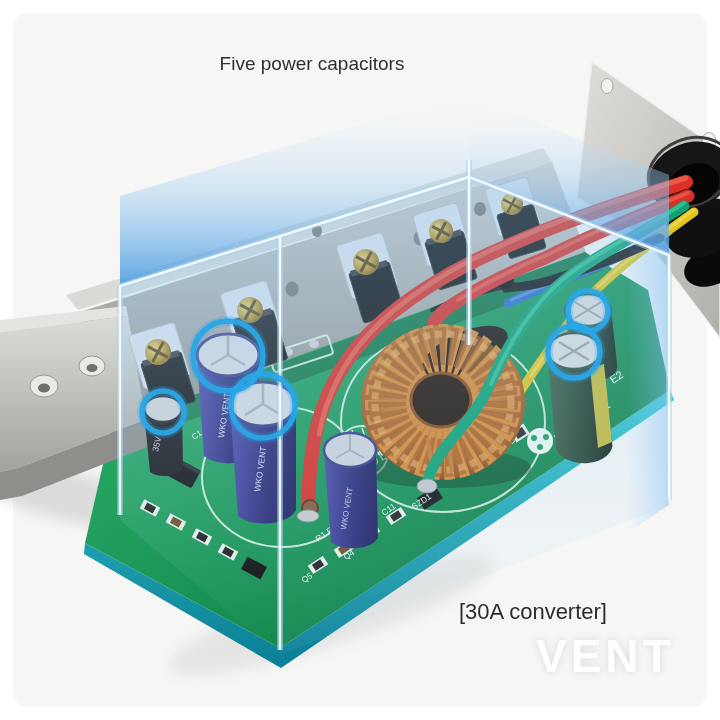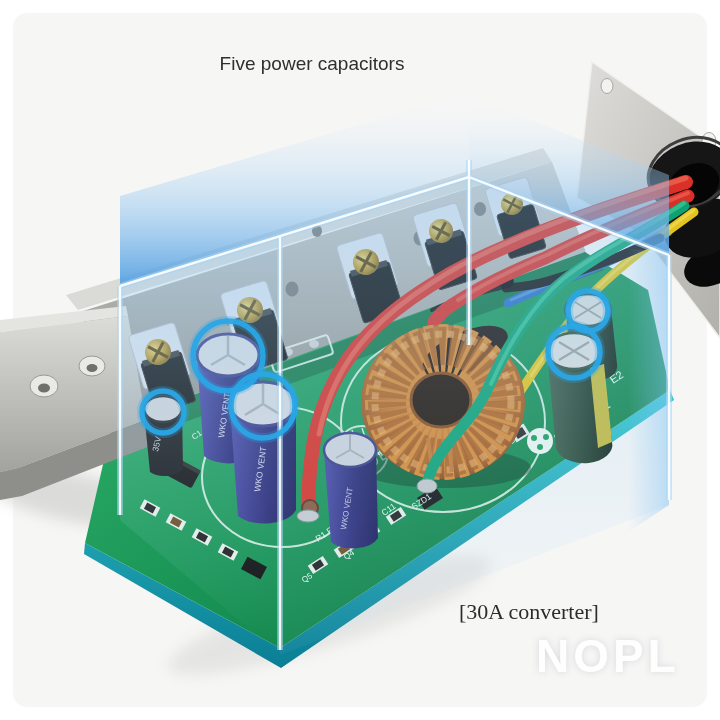--- a/index.html
+++ b/index.html
@@ -4,21 +4,21 @@
 <style>
   html,body{margin:0;padding:0;background:#ffffff;}
   .stage{position:relative;width:720px;height:720px;background:#ffffff;overflow:hidden;
          font-family:"Liberation Sans", sans-serif;}
   .card{position:absolute;left:13px;top:13px;right:13px;bottom:13px;background:#f6f6f5;border-radius:14px;}
   .photo-svg{position:absolute;left:0;top:0;width:720px;height:720px;}
   .headline{position:absolute;left:312px;top:53px;transform:translateX(-50%);
             font-size:19px;color:#2f2f2f;white-space:nowrap;}
   .subheadline{position:absolute;left:312px;top:84px;transform:translateX(-50%);
             font-size:19px;color:#2f2f2f;white-space:nowrap;}
-  .caption{position:absolute;left:459px;top:599px;font-size:22px;color:#2c2c2c;white-space:nowrap;font-family:Liberation Serif, serif;}
+  .caption{position:absolute;left:459px;top:599px;font-size:22px;color:#2c2c2c;white-space:nowrap;}
   .watermark{position:absolute;left:536px;top:629px;font-size:46px;font-weight:bold;color:#ffffff;
             letter-spacing:4px;opacity:.95;text-shadow:0 0 7px rgba(190,190,190,.55);white-space:nowrap;}
   text{font-family:"Liberation Sans", sans-serif;}
 </style>
 </head>
 <body>
 
 <div class="stage">
   <div class="card"></div>
 
@@ -369,14 +369,14 @@
         <circle cx="163" cy="412" r="21" fill="none" stroke="#2aa7e6" stroke-width="5.5" opacity="0.95"></circle>
         <circle cx="588" cy="311" r="20" fill="none" stroke="#2aa7e6" stroke-width="10" opacity="0.28"></circle>
         <circle cx="588" cy="311" r="20" fill="none" stroke="#2aa7e6" stroke-width="5.5" opacity="0.95"></circle>
         <circle cx="574" cy="352" r="26" fill="none" stroke="#2aa7e6" stroke-width="10" opacity="0.28"></circle>
         <circle cx="574" cy="352" r="26" fill="none" stroke="#2aa7e6" stroke-width="5.5" opacity="0.95"></circle>
       </g>
   </svg>
 
   <div class="headline">Five power capacitors</div>
   <div class="caption">[30A converter]</div>
-  <div class="watermark">NOPL</div>
+  <div class="watermark">VENT</div>
 </div>
 
 </body></html>

